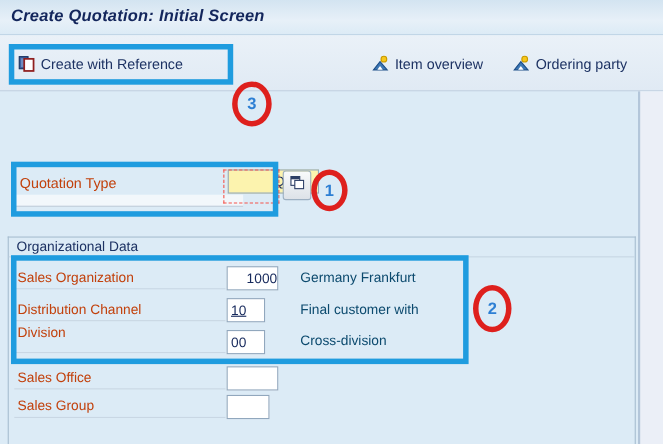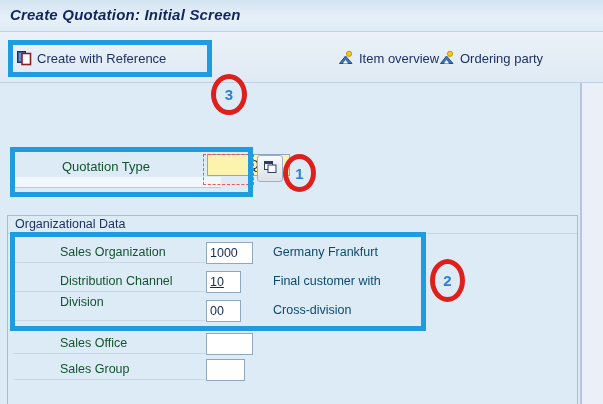--- a/index.html
+++ b/index.html
@@ -23,21 +23,21 @@
     position:absolute; left:0; top:32px; width:603px; height:50px;
     background:linear-gradient(#eaf1f8, #e0eaf4);
     border-bottom:1px solid #c2d2e0;
   }
   .tbtn {
     position:absolute; top:14px; height:24px; display:flex; align-items:center;
     gap:5px; font-size:13px; color:#1d3263; white-space:nowrap; cursor:default;
   }
   .tbtn svg { display:block; }
   
-  .fld-label { position:absolute; font-size:13px; color:#14532d;margin-left:44px; }
+  .fld-label { position:absolute; font-size:13px; color:#c2410c; }
   .inputbox {
     position:absolute; height:20px; background:#ffffff;
     border:1px solid #8fa8bd; border:1px solid #91a7bd;
     font-size:12.5px; color:#16295c; line-height:20px; padding-left:3px;
     box-sizing:content-box;
   }
   .inputbox.yellow { background:#fcf3ae; }
   .label-underline {
     position:absolute; border-bottom:1px solid #bccbd9; background:#f2f7fb;
   }
@@ -113,21 +113,21 @@
       <span>
         <svg width="16" height="16" viewBox="0 0 16 16">
           <circle cx="11" cy="3.8" r="2.6" fill="#f7c71c" stroke="#c79a00"></circle>
           <path d="M7.5 6 L14 13.5 H1.5 Z" fill="#3c77b5" stroke="#1d4e87"></path>
           <path d="M5 13.5 L7.5 10 L10 13.5 Z" fill="#ffffff"></path>
         </svg>
       </span>
       <span>Item overview</span>
     </div>
 
-    <div class="tbtn" style="left:439px;">
+    <div class="tbtn" style="left:466px;">
       <span>
         <svg width="16" height="16" viewBox="0 0 16 16">
           <circle cx="11" cy="3.8" r="2.6" fill="#f7c71c" stroke="#c79a00"></circle>
           <path d="M7.5 6 L14 13.5 H1.5 Z" fill="#3c77b5" stroke="#1d4e87"></path>
           <path d="M5 13.5 L7.5 10 L10 13.5 Z" fill="#ffffff"></path>
         </svg>
       </span>
       <span>Ordering party</span>
     </div>
   </div>
@@ -147,21 +147,21 @@
       </svg>
     </span>
   </div>
 
   <div class="groupbox"></div>
   <div class="groupbox-title">Organizational Data</div>
   <div class="groupbox-titleline"></div>
 
   <div class="row-underline" style="top:241px;"></div>
   <div class="fld-label" style="left:16px; top:245px; font-size:12.5px;">Sales Organization</div>
-  <div class="inputbox" style="left:206px; top:242px; width:42px;"><span>1000</span></div>
+  <div class="inputbox" style="left:206px; top:242px; width:42px;text-align:right;"><span>1000</span></div>
   <div class="desc" style="top:245px;">Germany Frankfurt</div>
 
   <div class="row-underline" style="top:270px;"></div>
   <div class="fld-label" style="left:16px; top:274px; font-size:12.5px;">Distribution Channel</div>
   <div class="inputbox" style="left:206px; top:271px; width:30px;text-decoration:underline;"><span>10</span></div>
   <div class="desc" style="top:274px;">Final customer with</div>
 
   <div class="row-underline" style="top:299px;"></div>
   <div class="fld-label" style="left:16px; top:295px; font-size:12.5px;">Division</div>
   <div class="inputbox" style="left:206px; top:300px; width:30px;"><span>00</span></div>

